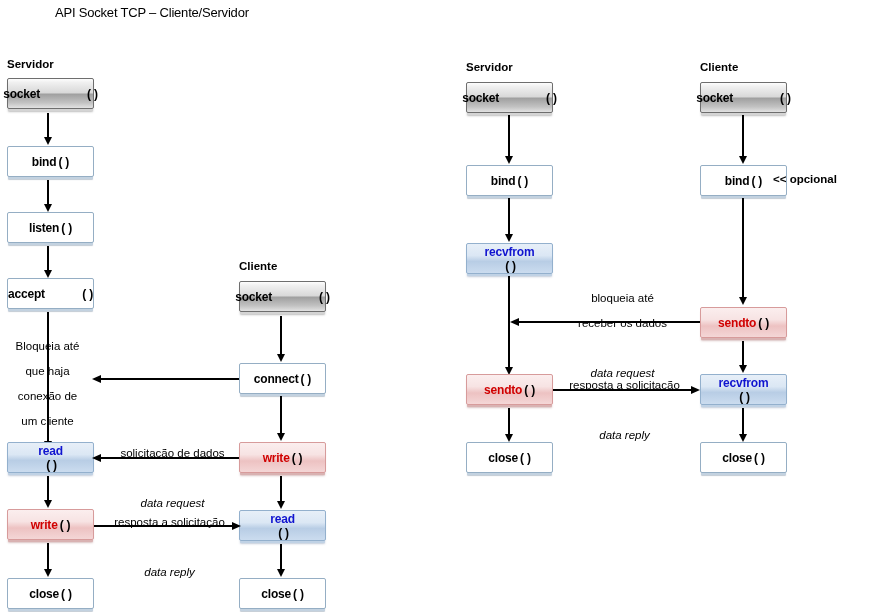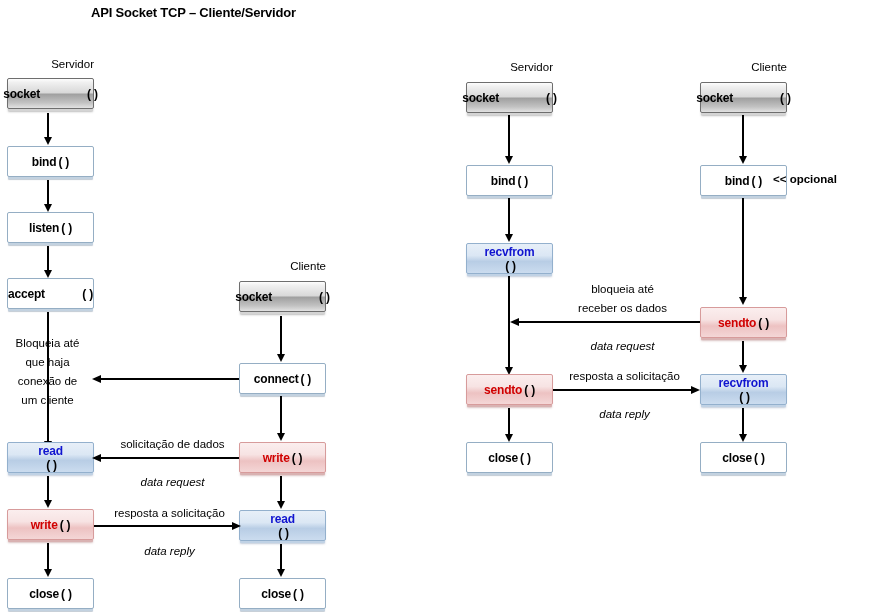--- a/index.html
+++ b/index.html
@@ -18,33 +18,32 @@
   .canvas {
     position: absolute;
     left: 0; top: 0;
     width: 869px;
     height: 612px;
   }
 
   .diagram-title {
     position: absolute;
     font-size: 13px;
-    font-weight: bold;
+    font-weight: normal;
     letter-spacing: -0.2px;
     white-space: nowrap;
     color: #000;
-    margin-left: 36px;
   }
 
   .col-label {
     position: absolute;
     font-size: 11.5px;
-    font-weight: normal;
+    font-weight: bold;
     white-space: nowrap;
-    text-align: right;
+    text-align: left;
   }
 
   
   .box {
     position: absolute;
     width: 87px;
     height: 31px;
     box-sizing: border-box;
     display: flex;
     align-items: center;
@@ -142,21 +141,21 @@
     width: 0; height: 0;
     border-top: 4.5px solid transparent;
     border-bottom: 4.5px solid transparent;
     border-left: 9px solid #000;
   }
 
   
   .note {
     position: absolute;
     font-size: 11.5px;
-    line-height: 19px;
+    line-height: 25px;
     text-align: center;
     color: #000;
     white-space: pre-line;
   }
   .note .it {
     font-style: italic;
     display: block;
   }
   .note-line { display: block; }
   .side-note {

